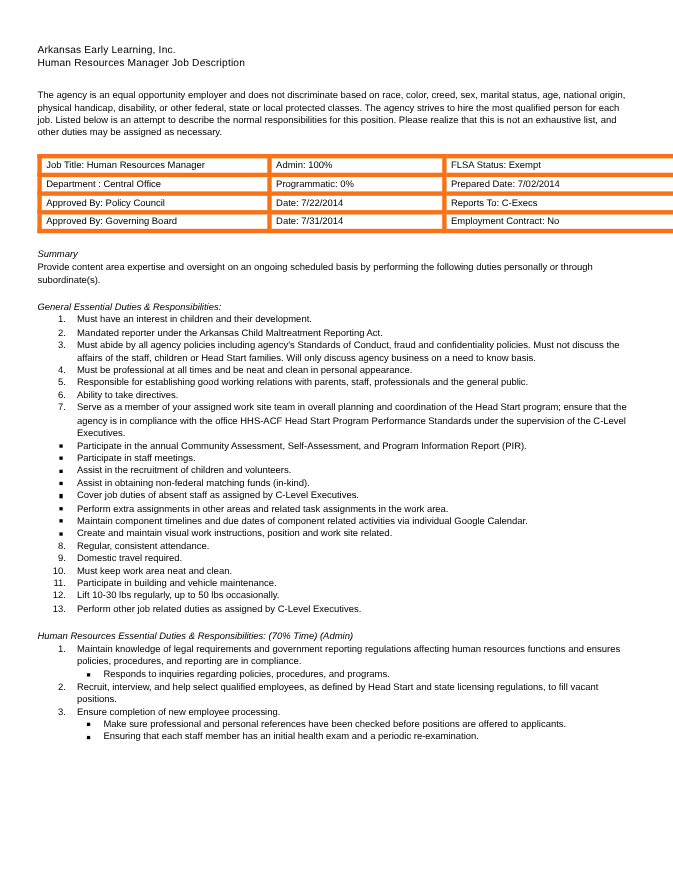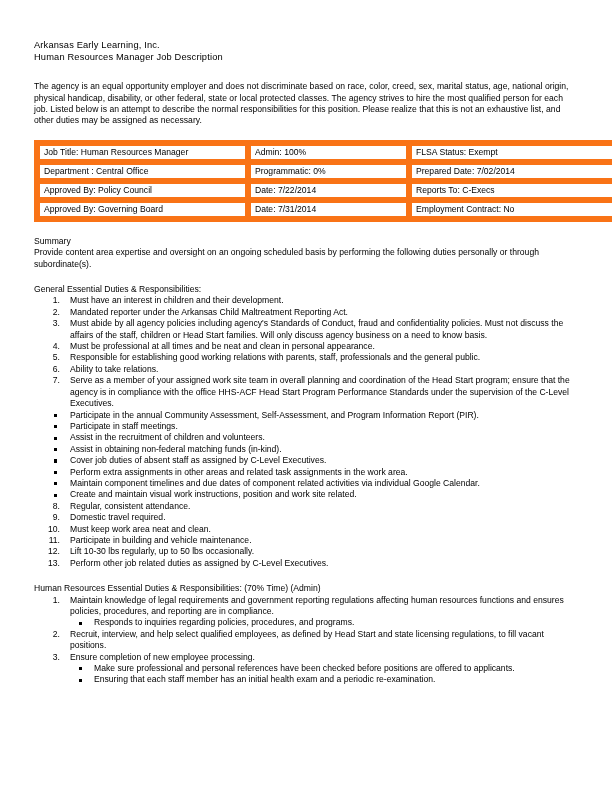--- a/index.html
+++ b/index.html
@@ -49,39 +49,40 @@
 
   
   .info-table {
     margin-top: 13px;
     border-collapse: collapse;
     border-spacing: 0;
     width: 545px;
     table-layout: fixed;
   }
   .info-table td {
-    border: 6px solid #f97316;
+    border: 4px solid #f97316;
     font-size: 8.6px;
     line-height: 10px;
     padding: 1px 3px 1px 4px;
     height: 11px;
     vertical-align: middle;
     white-space: nowrap;
     overflow: hidden;
   }
   .col-a { width: 198px; }
   .col-b { width: 148px; }
   .col-c { width: 199px; }
 
   
   .section { margin-top: 14px; }
   .section-head {
     font-size: 8.6px;
     line-height: 11.4px;
     margin-bottom: 0;
+    font-style: italic;
   }
   .para {
     font-size: 8.6px;
     line-height: 11.4px;
   }
 
   
   ol.num-list {
     list-style: none;
     margin: 0;
@@ -194,21 +195,21 @@
         <li>
           <span class="marker">4.</span>
           <span class="li-text">Must be professional at all times and be neat and clean in personal appearance.</span>
         </li>
         <li>
           <span class="marker">5.</span>
           <span class="li-text">Responsible for establishing good working relations with parents, staff, professionals and the general public.</span>
         </li>
         <li>
           <span class="marker">6.</span>
-          <span class="li-text">Ability to take relations.</span>
+          <span class="li-text">Ability to take directives.</span>
         </li>
         <li>
           <span class="marker">7.</span>
           <span class="li-text">Serve as a member of your assigned work site team in overall planning and coordination of the Head Start program; ensure that the agency is in compliance with the office HHS-ACF Head Start Program Performance Standards under the supervision of the C-Level Executives.</span>
         </li>
       </ol>
 
       <ul class="bul-list nested-wrap">
         <li>
           <span class="bullet"></span>

